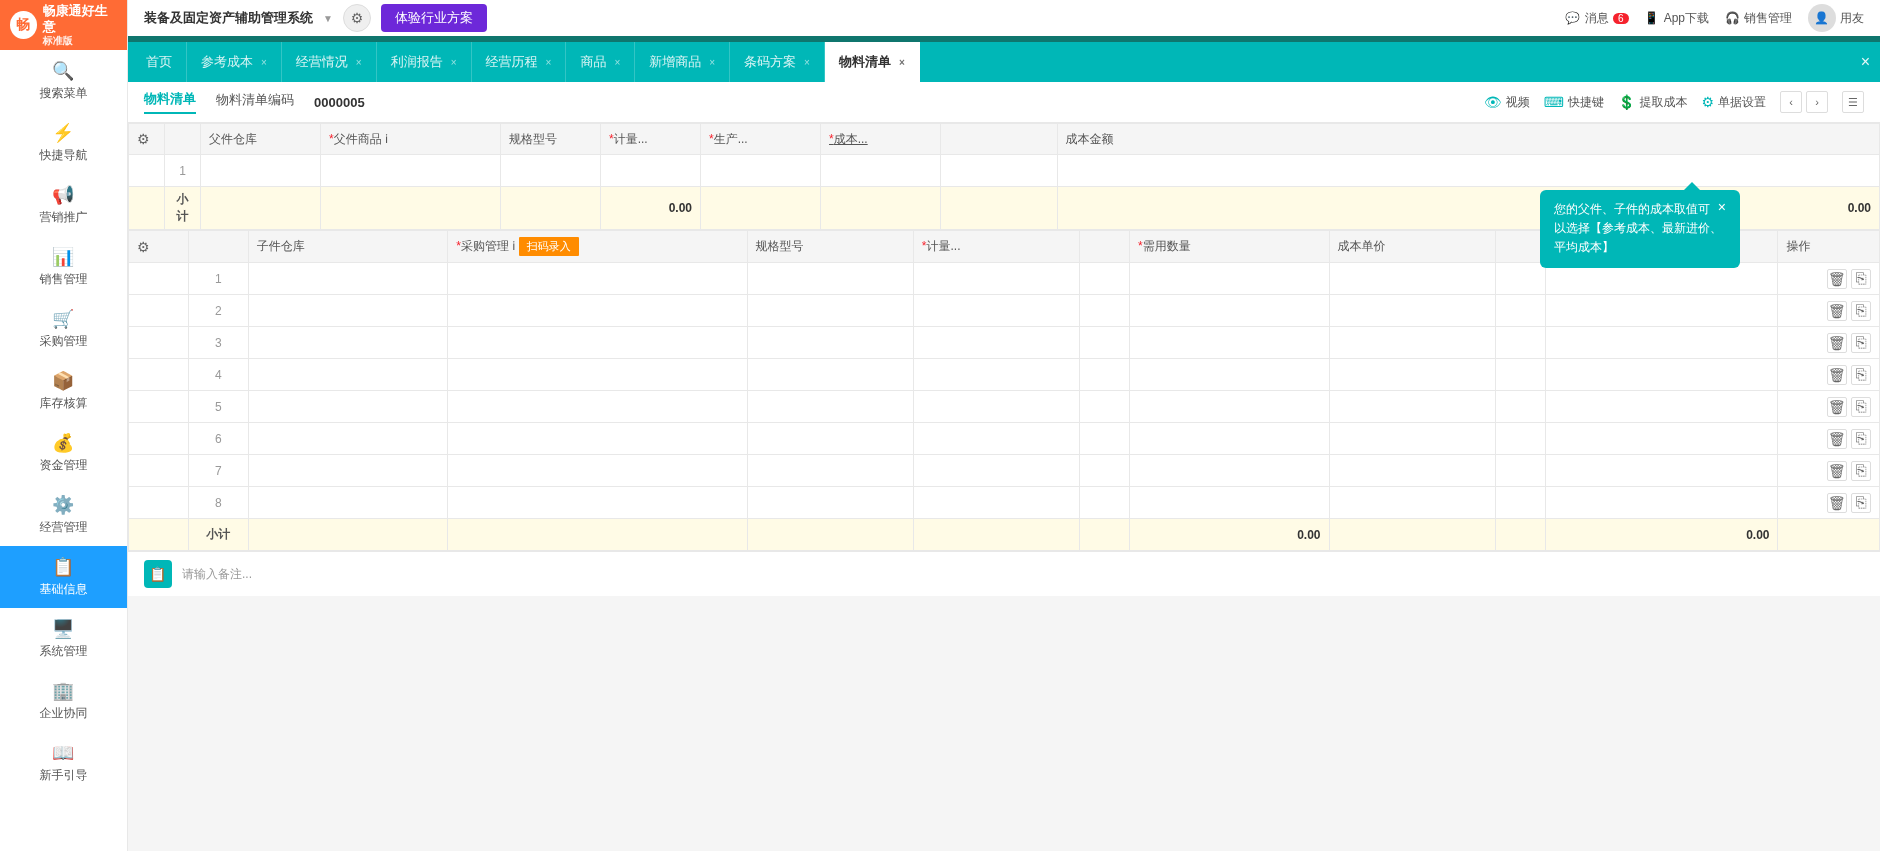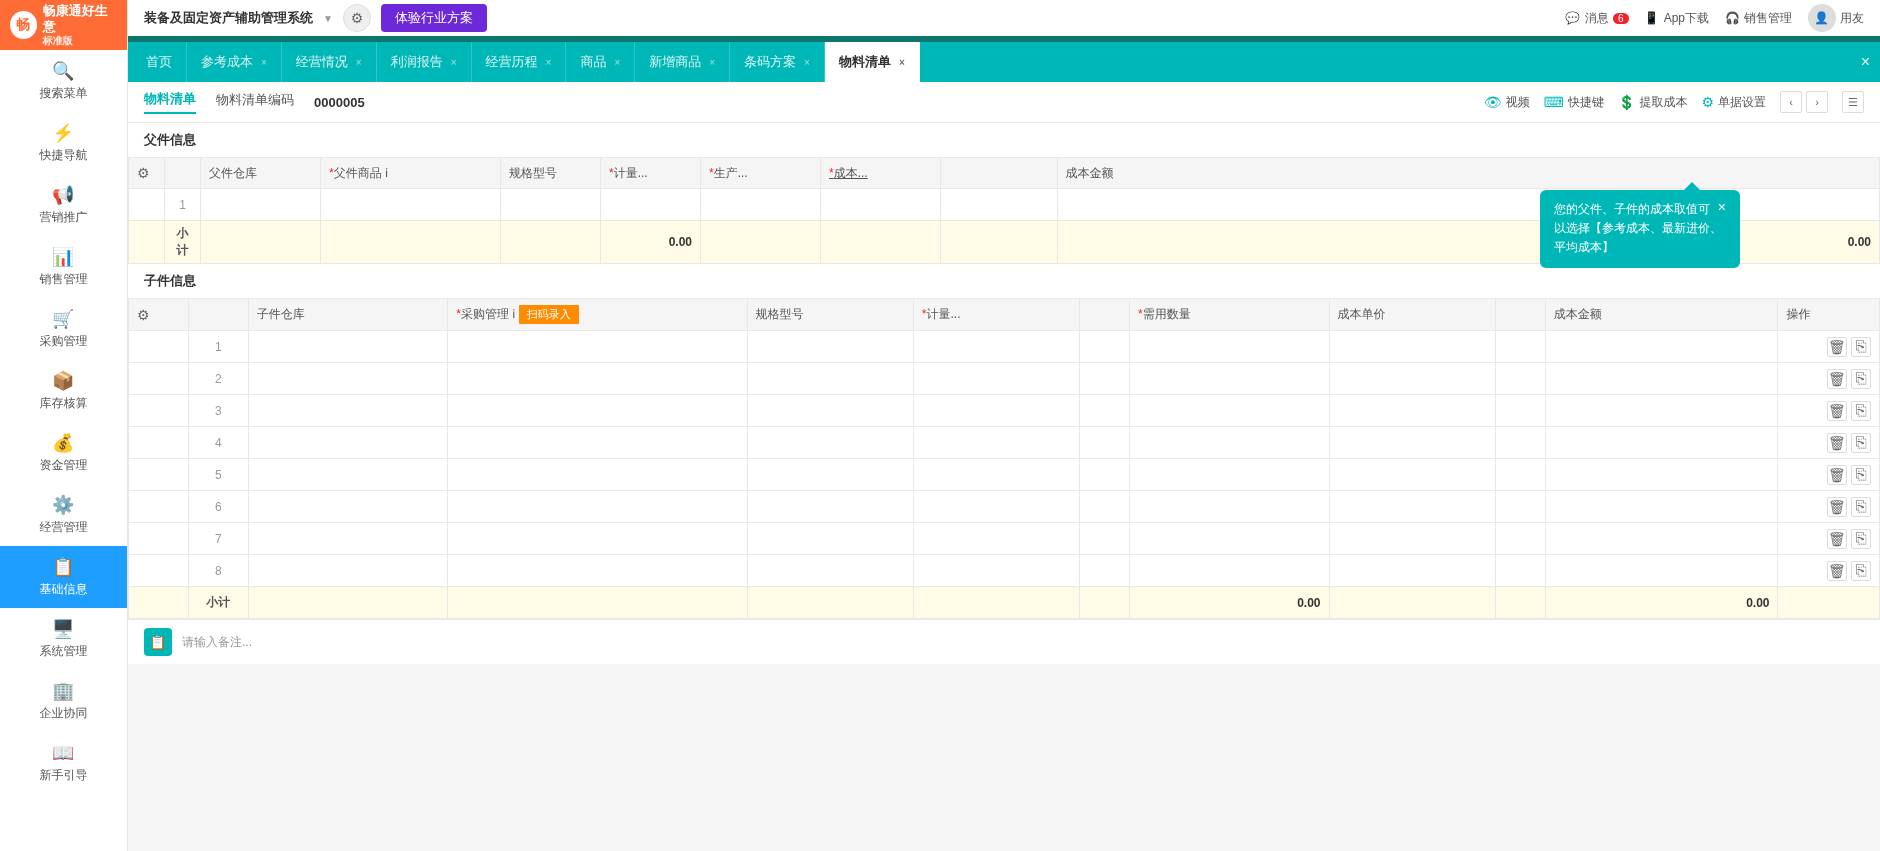--- a/index.html
+++ b/index.html
@@ -541,21 +541,20 @@
           </div>
           <button class="list-icon-btn">☰</button>
         </div>
       </div>
 
       <div class="tooltip-popup">
         <span class="tooltip-close">×</span>
         <span>您的父件、子件的成本取值可以选择【参考成本、最新进价、平均成本】</span>
       </div>
 
-      <div class="section-header">父件信息</div>
       <table class="data-table">
         <thead>
           <tr>
             <th class="th-gear">
               <span class="settings-icon">⚙</span>
             </th>
             <th style="width:36px;"></th>
             <th style="width:120px;">
               <span>父件仓库</span>
             </th>
@@ -602,21 +601,20 @@
             <td></td>
             <td class="val text-right">0.00</td>
             <td></td>
             <td></td>
             <td></td>
             <td class="val text-right">0.00</td>
           </tr>
         </tbody>
       </table>
 
-      <div class="section-header">子件信息</div>
       <table class="data-table">
         <thead>
           <tr>
             <th class="th-gear">
               <span class="settings-icon">⚙</span>
             </th>
             <th style="width:36px;"></th>
             <th style="width:120px;">
               <span>子件仓库</span>
             </th>

